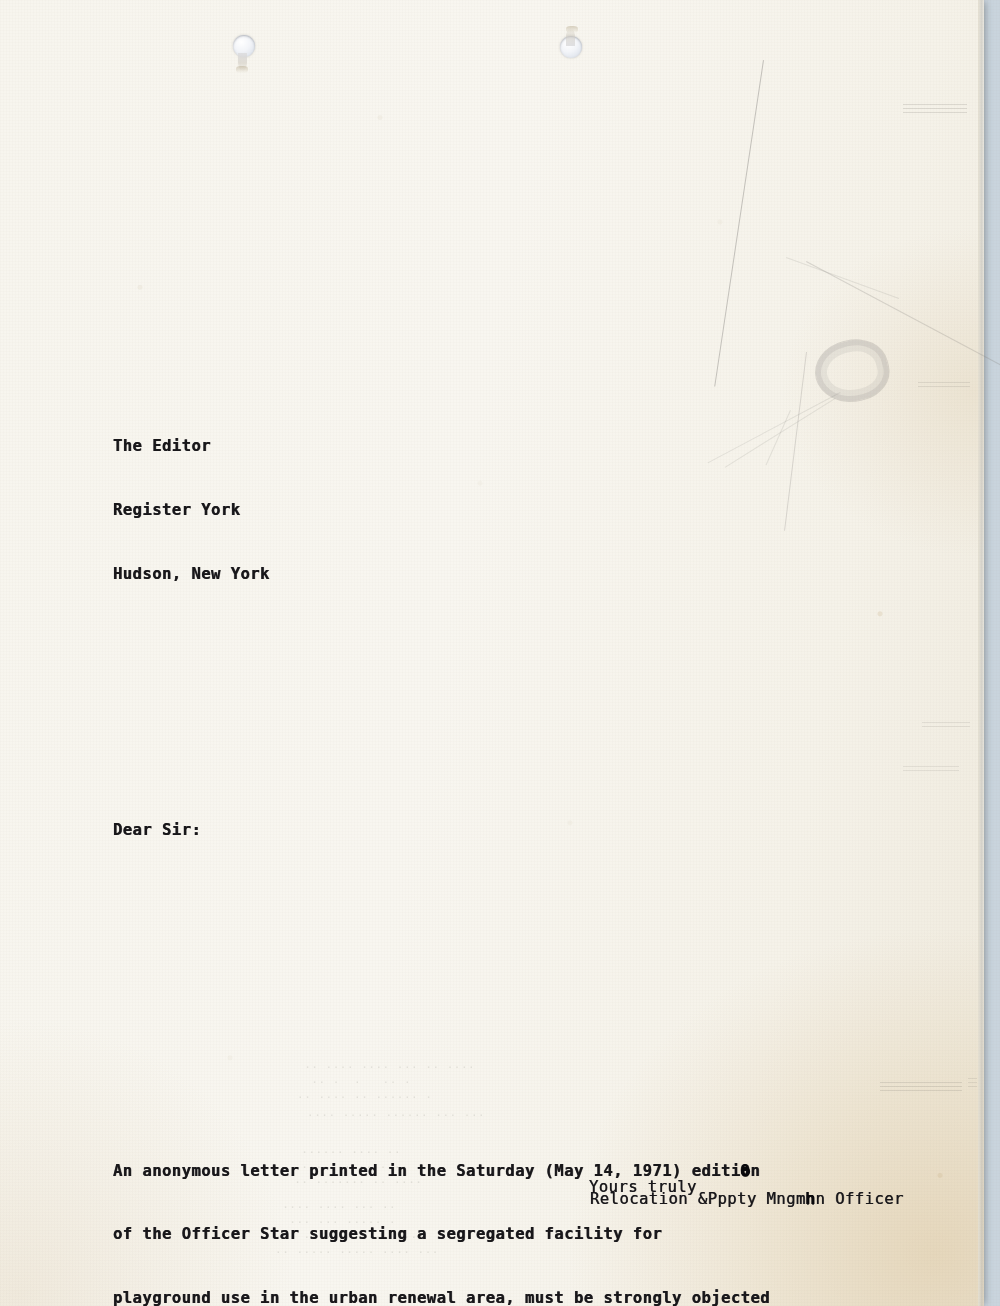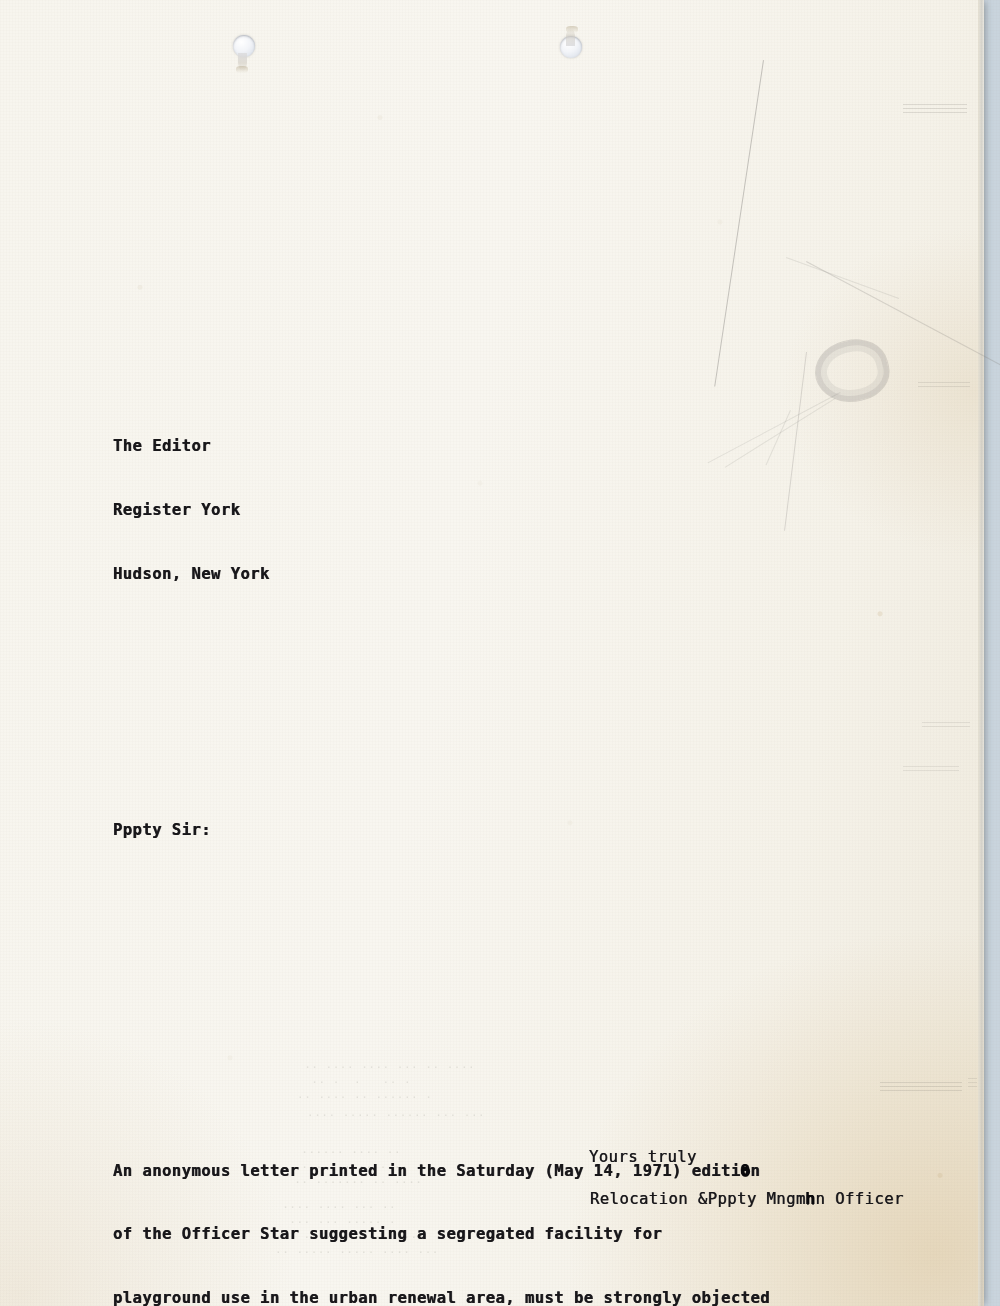--- a/index.html
+++ b/index.html
@@ -234,21 +234,21 @@
 
     <div class="blk">
       <span class="line">The Editor</span>
       <span class="line">Register York</span>
       <span class="line">Hudson, New York</span>
     </div>
 
     <div class="gap"></div>
 
     <div class="blk">
-      <span class="line">Pppty Sir:</span>
+      <span class="line">Dear Sir:</span>
     </div>
 
     <div class="gap"></div>
     <div class="gap"></div>
 
     
     <div class="blk">
       <span class="line"><span>An anonymous letter printed in the Saturday (May 14, 1971) editi</span><span class="ovr" data-over="0">o</span><span>n</span></span>
       <span class="line">of the Officer Star suggesting a segregated facility for</span>
       <span class="line">playground use in the urban renewal area, must be strongly objected</span>
@@ -273,21 +273,21 @@
     
     
 
     
     
 
     
     
   </div>
 
-  <div class="letter sig-closing" style="left:589px; top:1104px; width:400px;">
+  <div class="letter sig-closing" style="left:589px; top:1134px; width:400px;">
     <span class="line">Yours truly</span>
   </div>
 
   <div class="letter sig-name" style="left:590px; top:1146px; width:400px;">
     <span class="line"><span>Relocation &amp;Pppty Mngm</span><span class="ovr" data-over="h">n</span><span>n Officer</span></span>
   </div>
 
 </div>
 
 </body></html>

